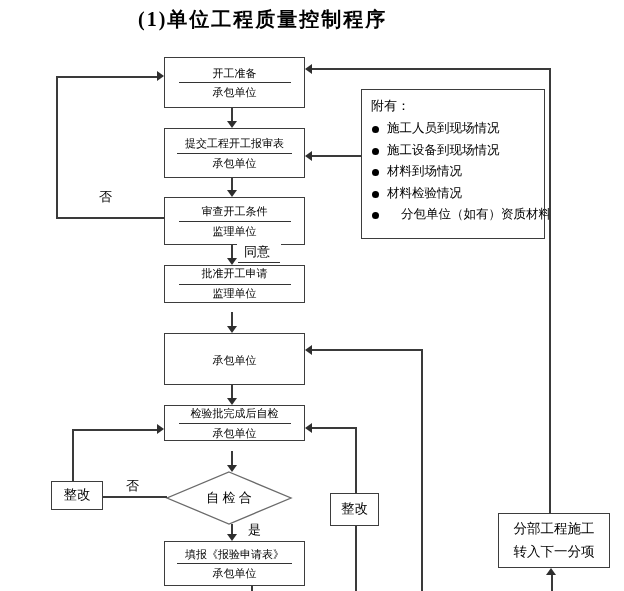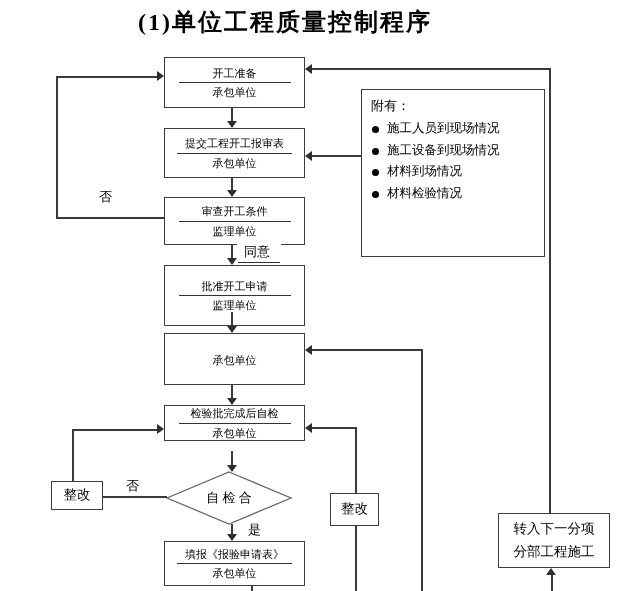--- a/index.html
+++ b/index.html
@@ -1,37 +1,37 @@
 <!DOCTYPE html>
 <html><head>
 <meta charset="utf-8">
 <style>
   html,body{margin:0;padding:0;background:#ffffff;}
   #stage{
     position:relative;width:624px;height:591px;background:#ffffff;overflow:hidden;
     font-family:"Liberation Serif","DejaVu Serif",serif;color:#000;
   }
   .title{
-    position:absolute;left:138px;top:6px;font-size:24px;font-weight:bold;
+    position:absolute;left:138px;top:6px;font-size:20px;font-weight:bold;
     letter-spacing:2px;white-space:nowrap;
   }
   .box{
     position:absolute;border:1.4px solid #3d3d3d;background:#fff;box-sizing:border-box;
     display:flex;flex-direction:column;align-items:center;justify-content:center;
     font-size:11px;line-height:1.1;
   }
   .box .t1{border-bottom:1.3px solid #333;padding:0 8px 3px;min-width:96px;text-align:center;}
   .box .t2{padding-top:3px;}
   .sbox{
     position:absolute;border:1.4px solid #3d3d3d;background:#fff;box-sizing:border-box;
     display:flex;flex-direction:column;align-items:center;justify-content:center;
     font-size:13.5px;line-height:1.7;
   }
   .attach{
-    position:absolute;left:361px;top:89px;width:184px;height:168px;
+    position:absolute;left:361px;top:89px;width:184px;height:150px;
     border:1.4px solid #3d3d3d;box-sizing:border-box;padding:5px 6px 0 8px;background:#fff;
   }
   .attach .hd{font-size:13px;margin:2px 0 3px 1px;}
   .attach ul{list-style:none;margin:0;padding:0;font-size:12.5px;}
   .attach li{position:relative;padding-left:17px;line-height:21.5px;white-space:nowrap;}
   .attach li::before{content:"";position:absolute;left:2px;top:8px;width:7px;height:7px;border-radius:50%;background:#000;}
   .attach li.indent{padding-left:31px;}
   .attach li.indent::before{left:2px;}
   .hline,.vline{position:absolute;background:#3a3a3a;}
   .hline{height:1.6px;}
@@ -61,21 +61,21 @@
     <span class="t2">承包单位</span>
   </div>
   <div class="box" style="left:164px;top:128px;width:141px;height:50px;">
     <span class="t1">提交工程开工报审表</span>
     <span class="t2">承包单位</span>
   </div>
   <div class="box" style="left:164px;top:197px;width:141px;height:48px;">
     <span class="t1">审查开工条件</span>
     <span class="t2">监理单位</span>
   </div>
-  <div class="box" style="left:164px;top:265px;width:141px;height:61px;">
+  <div class="box" style="left:164px;top:265px;width:141px;height:38px;font-family:Liberation Mono, monospace;">
     <span class="t1">批准开工申请</span>
     <span class="t2">监理单位</span>
   </div>
   <div class="box" style="left:164px;top:333px;width:141px;height:52px;">
     <span class="t2">承包单位</span>
   </div>
   <div class="box" style="left:164px;top:405px;width:141px;height:36px;">
     <span class="t1">检验批完成后自检</span>
     <span class="t2">承包单位</span>
   </div>
@@ -89,31 +89,32 @@
   </svg>
   <div class="diamond-label">自 检 合</div>
 
   <div class="sbox" style="left:51px;top:481px;width:52px;height:29px;">
     <span>整改</span>
   </div>
   <div class="sbox" style="left:330px;top:493px;width:49px;height:33px;">
     <span>整改</span>
   </div>
   <div class="sbox" style="left:498px;top:513px;width:112px;height:55px;">
+    <span>分部工程施工</span>
     <span>转入下一分项</span>
-    <span>分部工程施工</span>
   </div>
 
   <div class="attach">
     <div class="hd">附有：</div>
     <ul>
       <li>施工人员到现场情况</li>
       <li>施工设备到现场情况</li>
       <li>材料到场情况</li>
       <li>材料检验情况</li>
+      <li class="indent">分包单位（如有）资质材料</li>
     </ul>
   </div>
 
   <div class="vline" style="left:231px;top:108px;height:13px;"></div>
   <div class="arr d" style="left:227px;top:121px;"></div>
 
   <div class="vline" style="left:231px;top:178px;height:12px;"></div>
   <div class="arr d" style="left:227px;top:190px;"></div>
 
   <div class="vline" style="left:231px;top:245px;height:13px;"></div>

